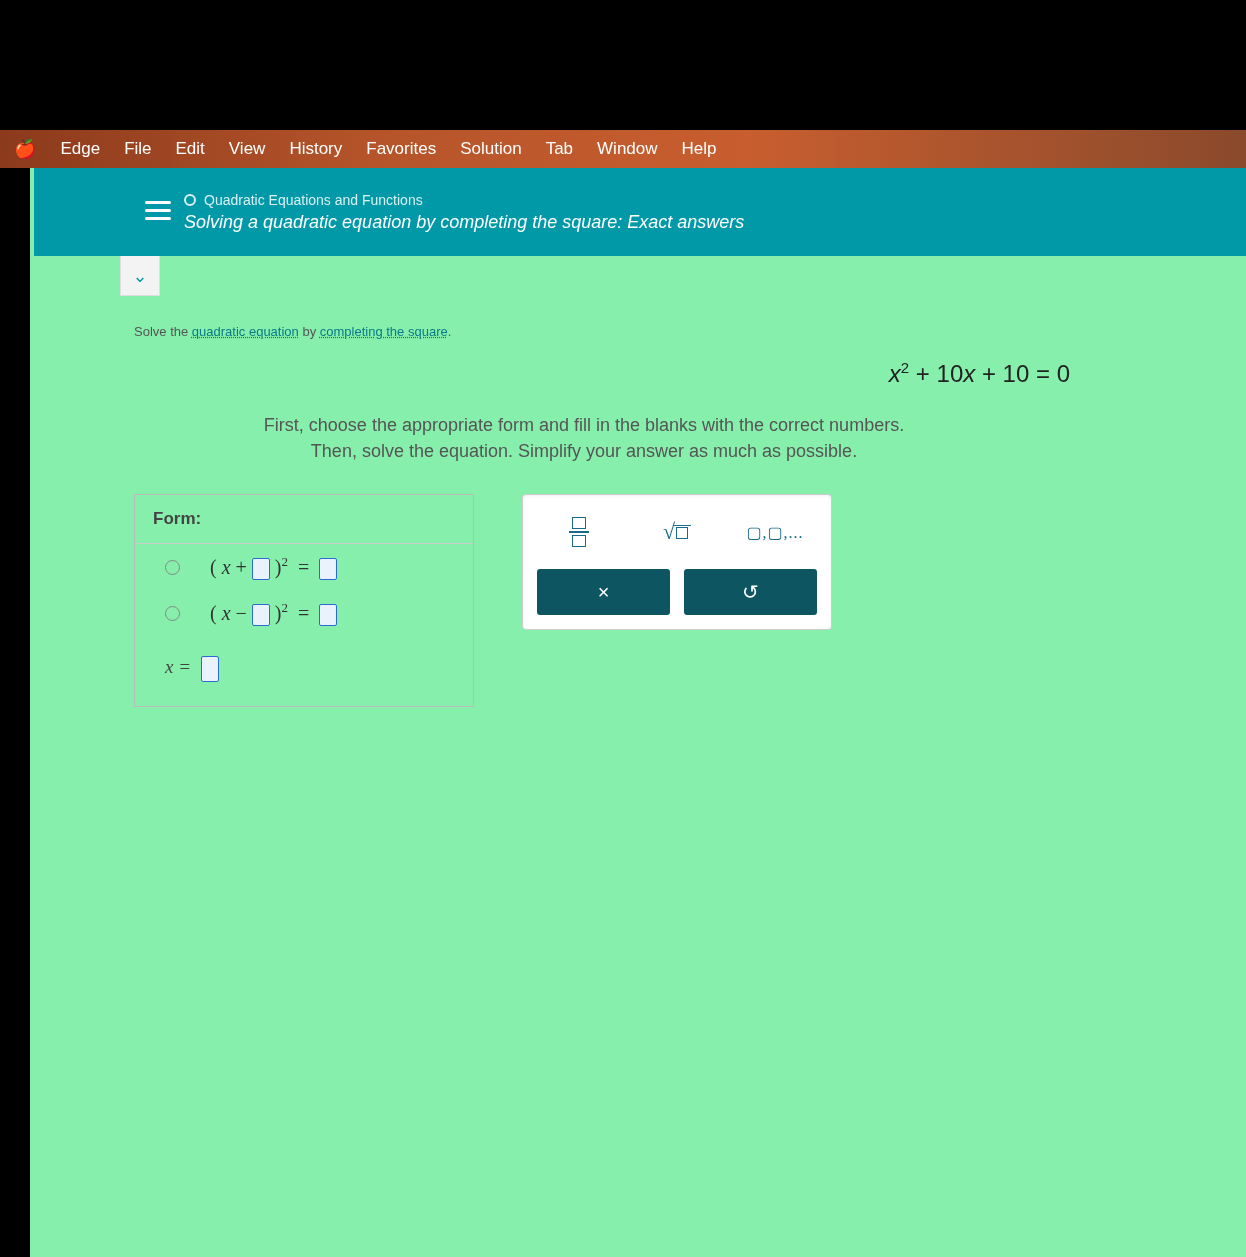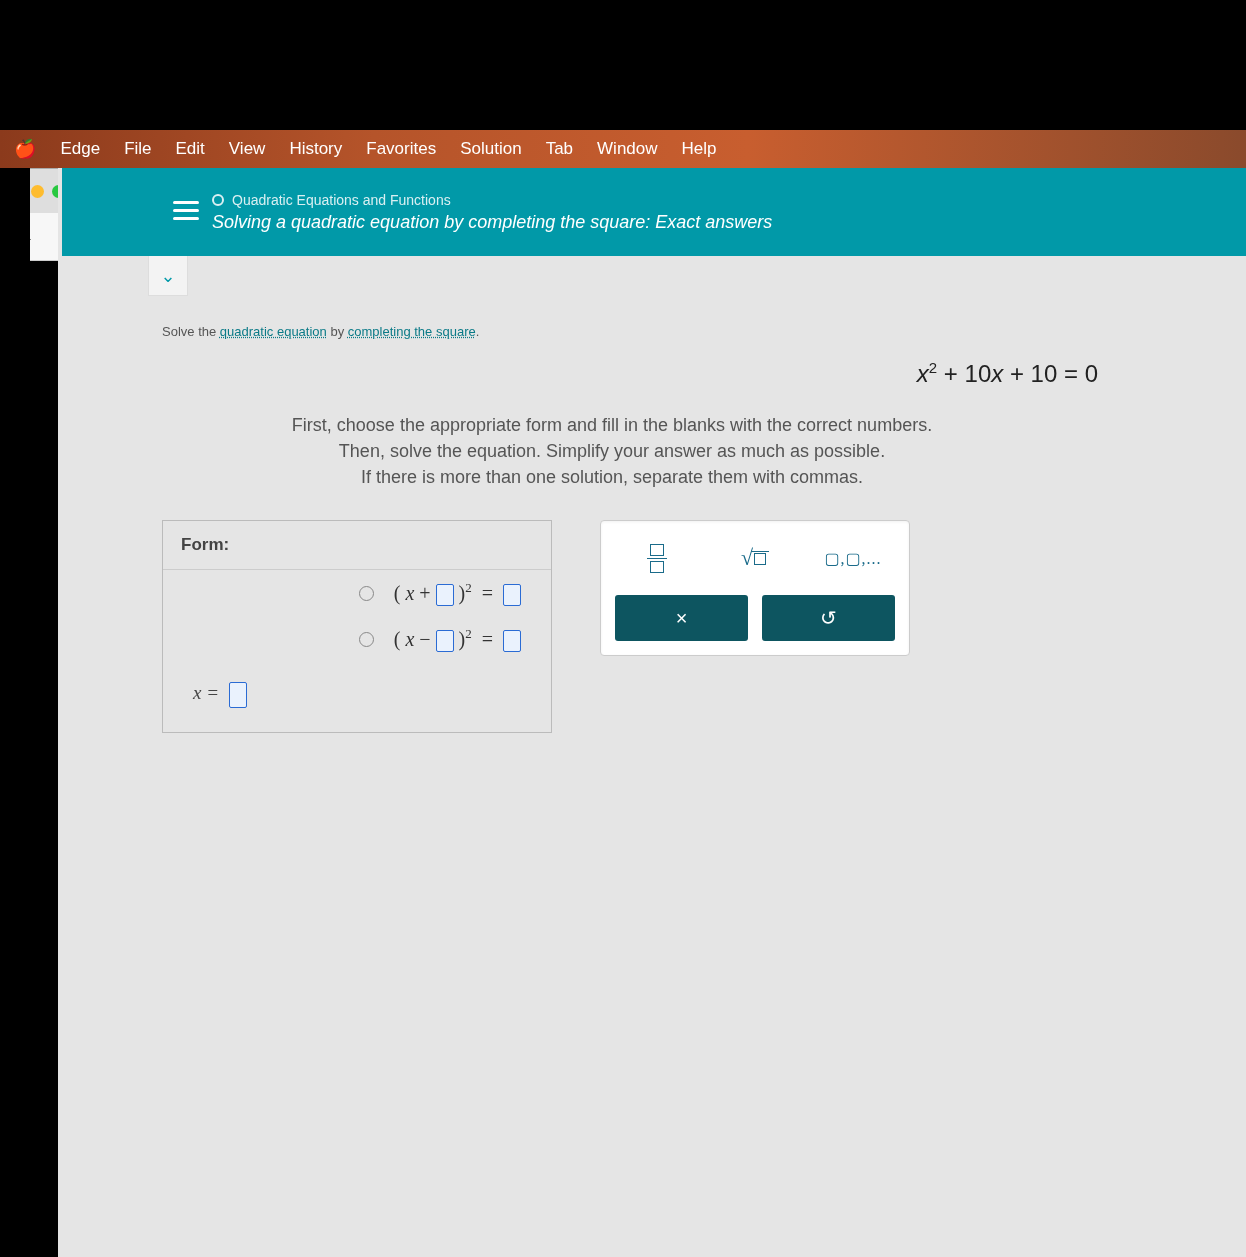--- a/index.html
+++ b/index.html
@@ -82,22 +82,21 @@
     white-space: nowrap;
   }
   .leftedge {
     position: absolute;
     left: 0; top: 168px; bottom: 0;
     width: 30px; background: #000;
   }
   .page-wrap {
     position: absolute;
     left: 30px; right: 0; top: 168px; bottom: 0;
-    background: #e5e5e5;
-    margin-left: 28px;
+    background: #86efac;
   }
   .banner {
     background: #0199a8;
     color: #fff;
     height: 88px;
     display: flex;
     align-items: center;
     padding-left: 90px;
     margin-left: 4px;
   }
@@ -126,25 +125,25 @@
   }
   .content { padding: 28px 0 0 104px; color: #444; max-width: 1040px;}
   .instr { font-size: 13px; color: #555; margin-bottom: 20px;}
   .link { color: #0a7a87; text-decoration: underline dotted; }
   .equation { font-family: Liberation Sans, sans-serif; font-size: 24px; color:#222; margin: 0 0 24px 70px; text-align: right; }
   .equation sup { font-size: 15px; vertical-align: super;}
   .para { font-size: 18px; color: #555; line-height: 1.45; max-width: 900px; margin-bottom: 30px; text-align: center;}
   .workarea { display: flex; gap: 48px; align-items: flex-start; }
   .formtable {
     border: 1px solid #bbb;
-    width: 390px;
+    width: 340px;
   }
   .formtable .row { padding: 14px 18px; }
   .formtable .hdr { font-weight: bold; color:#444; font-size: 17px; border-bottom: 1px solid #ccc;}
-  .formtable .opt { padding: 10px 30px; font-family: "Times New Roman", serif; font-size: 20px; color:#333; display:flex;align-items:center;gap:20px;justify-content:flex-end;}
+  .formtable .opt { padding: 10px 30px; font-family: "Times New Roman", serif; font-size: 20px; color:#333; display:flex;align-items:center;gap:30px;}
   .formtable .radio { width:15px;height:15px;border:1.5px solid #888;border-radius:50%;display:inline-block;}
   .box { display:inline-block; width:18px; height:22px; border:1.5px solid #2a6bd4; background:#eaf2fd; vertical-align:middle; border-radius:2px;}
   .formtable .sol { border-top: 1px solid #ccc; }
   .solx { padding: 14px 30px 24px; font-family:"Times New Roman",serif; font-size:19px;}
   .keypad {
     border: 1px solid #ccc;
     border-radius: 4px;
     padding: 14px;
     background: #fff;
     box-shadow: 0 1px 3px rgba(0,0,0,0.06) inset;
@@ -249,21 +248,20 @@
       <span>Solve the </span><span class="link">quadratic equation</span><span> by </span><span class="link">completing the square</span><span>.</span>
     </div>
 
     <div class="equation">
       <i>x</i><sup>2</sup> + 10<i>x</i> + 10 = 0
     </div>
 
     <div class="para">
       <span>First, choose the appropriate form and fill in the blanks with the correct numbers.</span><br>
       <span>Then, solve the equation. Simplify your answer as much as possible.</span><br>
-      <span>If there is more than one solution, separate them with commas.</span>
     </div>
 
     <div class="workarea">
       <div class="formtable">
         <div class="row hdr">Form:</div>
         <div class="opt">
           <span class="radio"></span>
           <span>( <i>x</i> + <span class="box"></span> )<sup style="font-size:13px">2</sup> &nbsp;=&nbsp; <span class="box"></span></span>
         </div>
         <div class="opt" style="padding-bottom:16px">

